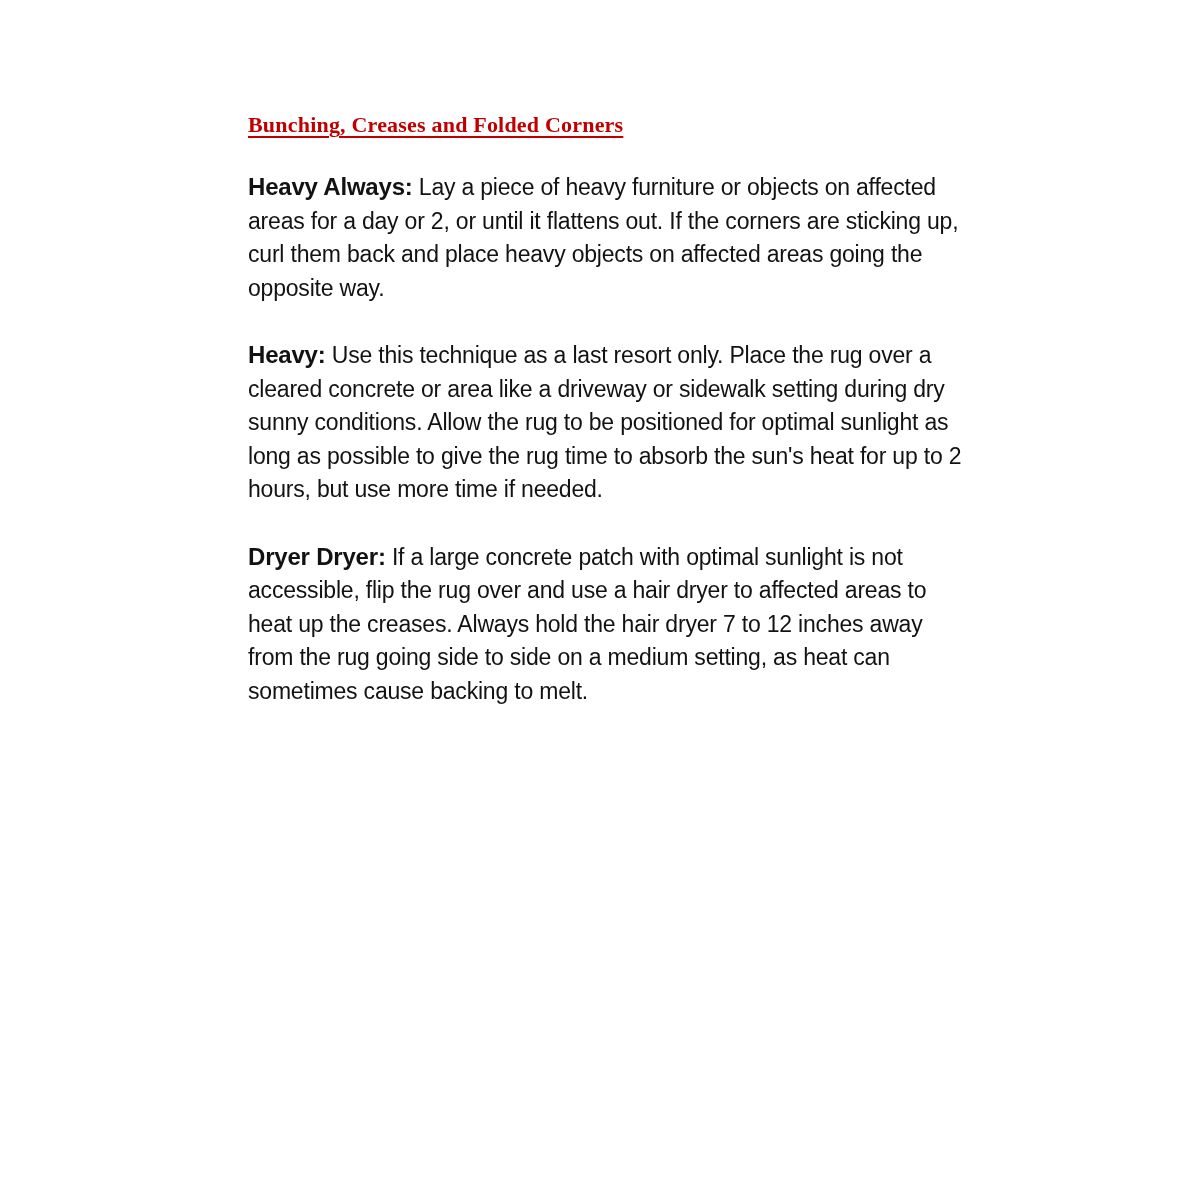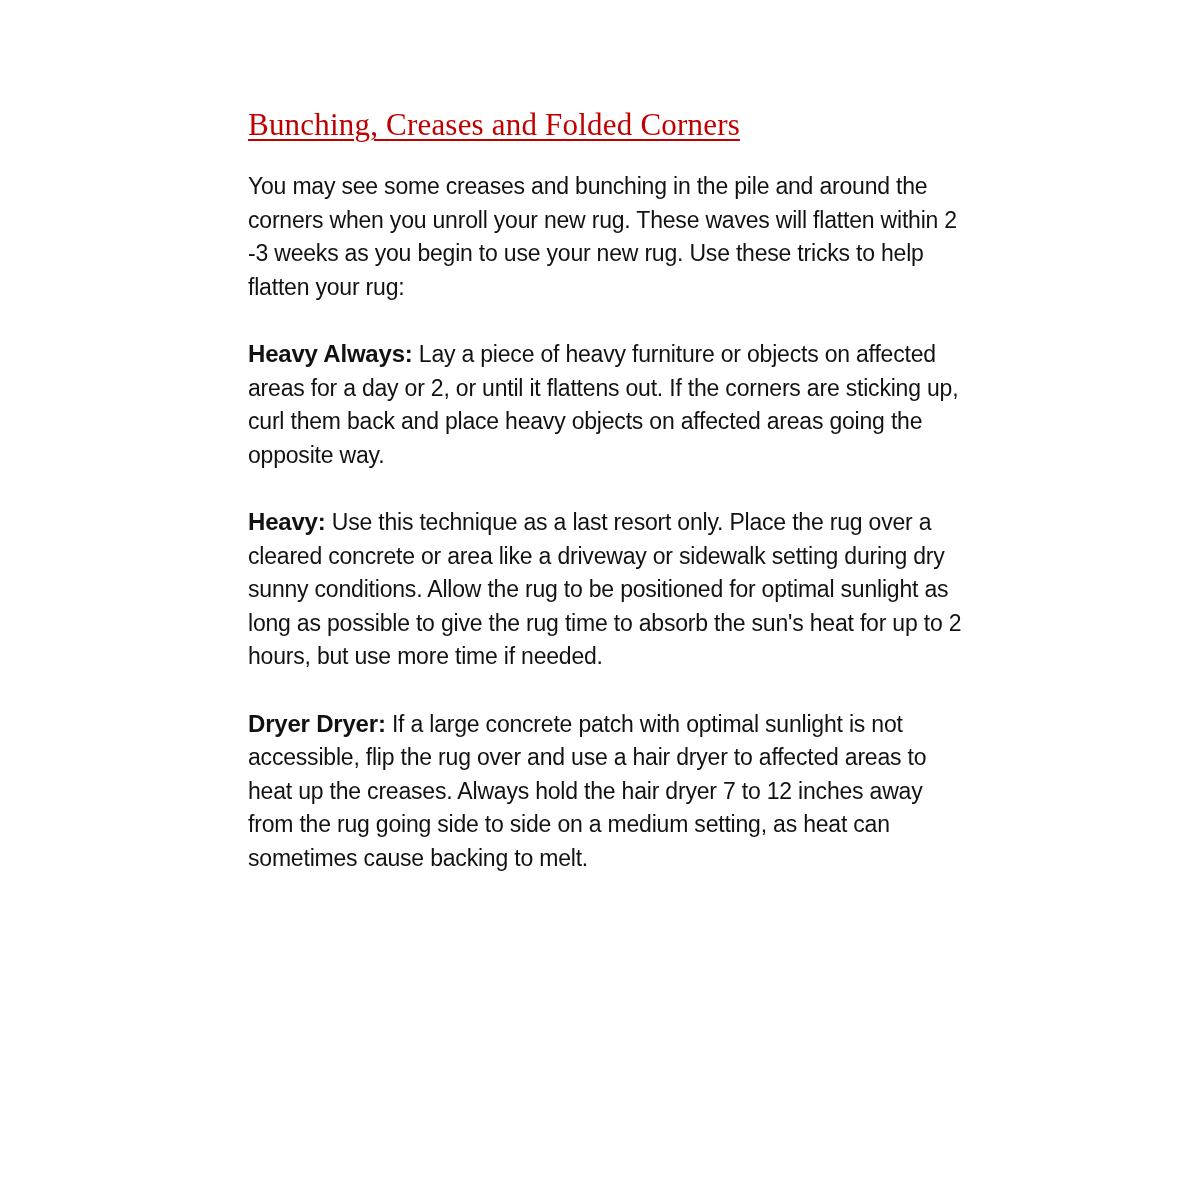--- a/index.html
+++ b/index.html
@@ -17,22 +17,22 @@
     --accent: #c00000;
   }
   .page {
     position: absolute;
     left: 248px;
     top: 110px;
     width: 714px;
   }
   .heading {
     font-family: "Liberation Serif", serif;
-    font-weight: 400;
-    font-size: 31px;
+    font-weight: 700;
+    font-size: 22px;
     line-height: 30px;
     color: var(--accent);
     text-decoration: underline;
     text-decoration-thickness: 2px;
     text-underline-offset: 4px;
     margin: 0 0 30px 0;
     letter-spacing: 0.2px;
   }
   .para {
     font-size: 23px;
@@ -48,21 +48,20 @@
     font-size: 24px;
   }
 </style>
 </head>
 <body style="--accent: #c00000;">
 
 <div class="page">
 
   <h1 class="heading">Bunching, Creases and Folded Corners</h1>
 
-  <p class="para">You may see some creases and bunching in the pile and around the corners when you unroll your new rug. These waves will flatten within 2 -3 weeks as you begin to use your new rug. Use these tricks to help flatten your rug:</p>
 
 
   <p class="para">
     <strong class="lead">Heavy Always:</strong>
     <span>Lay a piece of heavy furniture or objects on affected areas for a day or 2, or until it flattens out. If the corners are sticking up, curl them back and place heavy objects on affected areas going the opposite way.</span>
   </p>
 
   <p class="para">
     <strong class="lead">Heavy:</strong>
     <span>Use this technique as a last resort only. Place the rug over a cleared concrete or area like a driveway or sidewalk setting during dry sunny conditions. Allow the rug to be positioned for optimal sunlight as long as possible to give the rug time to absorb the sun's heat for up to 2 hours, but use more time if needed.</span>

